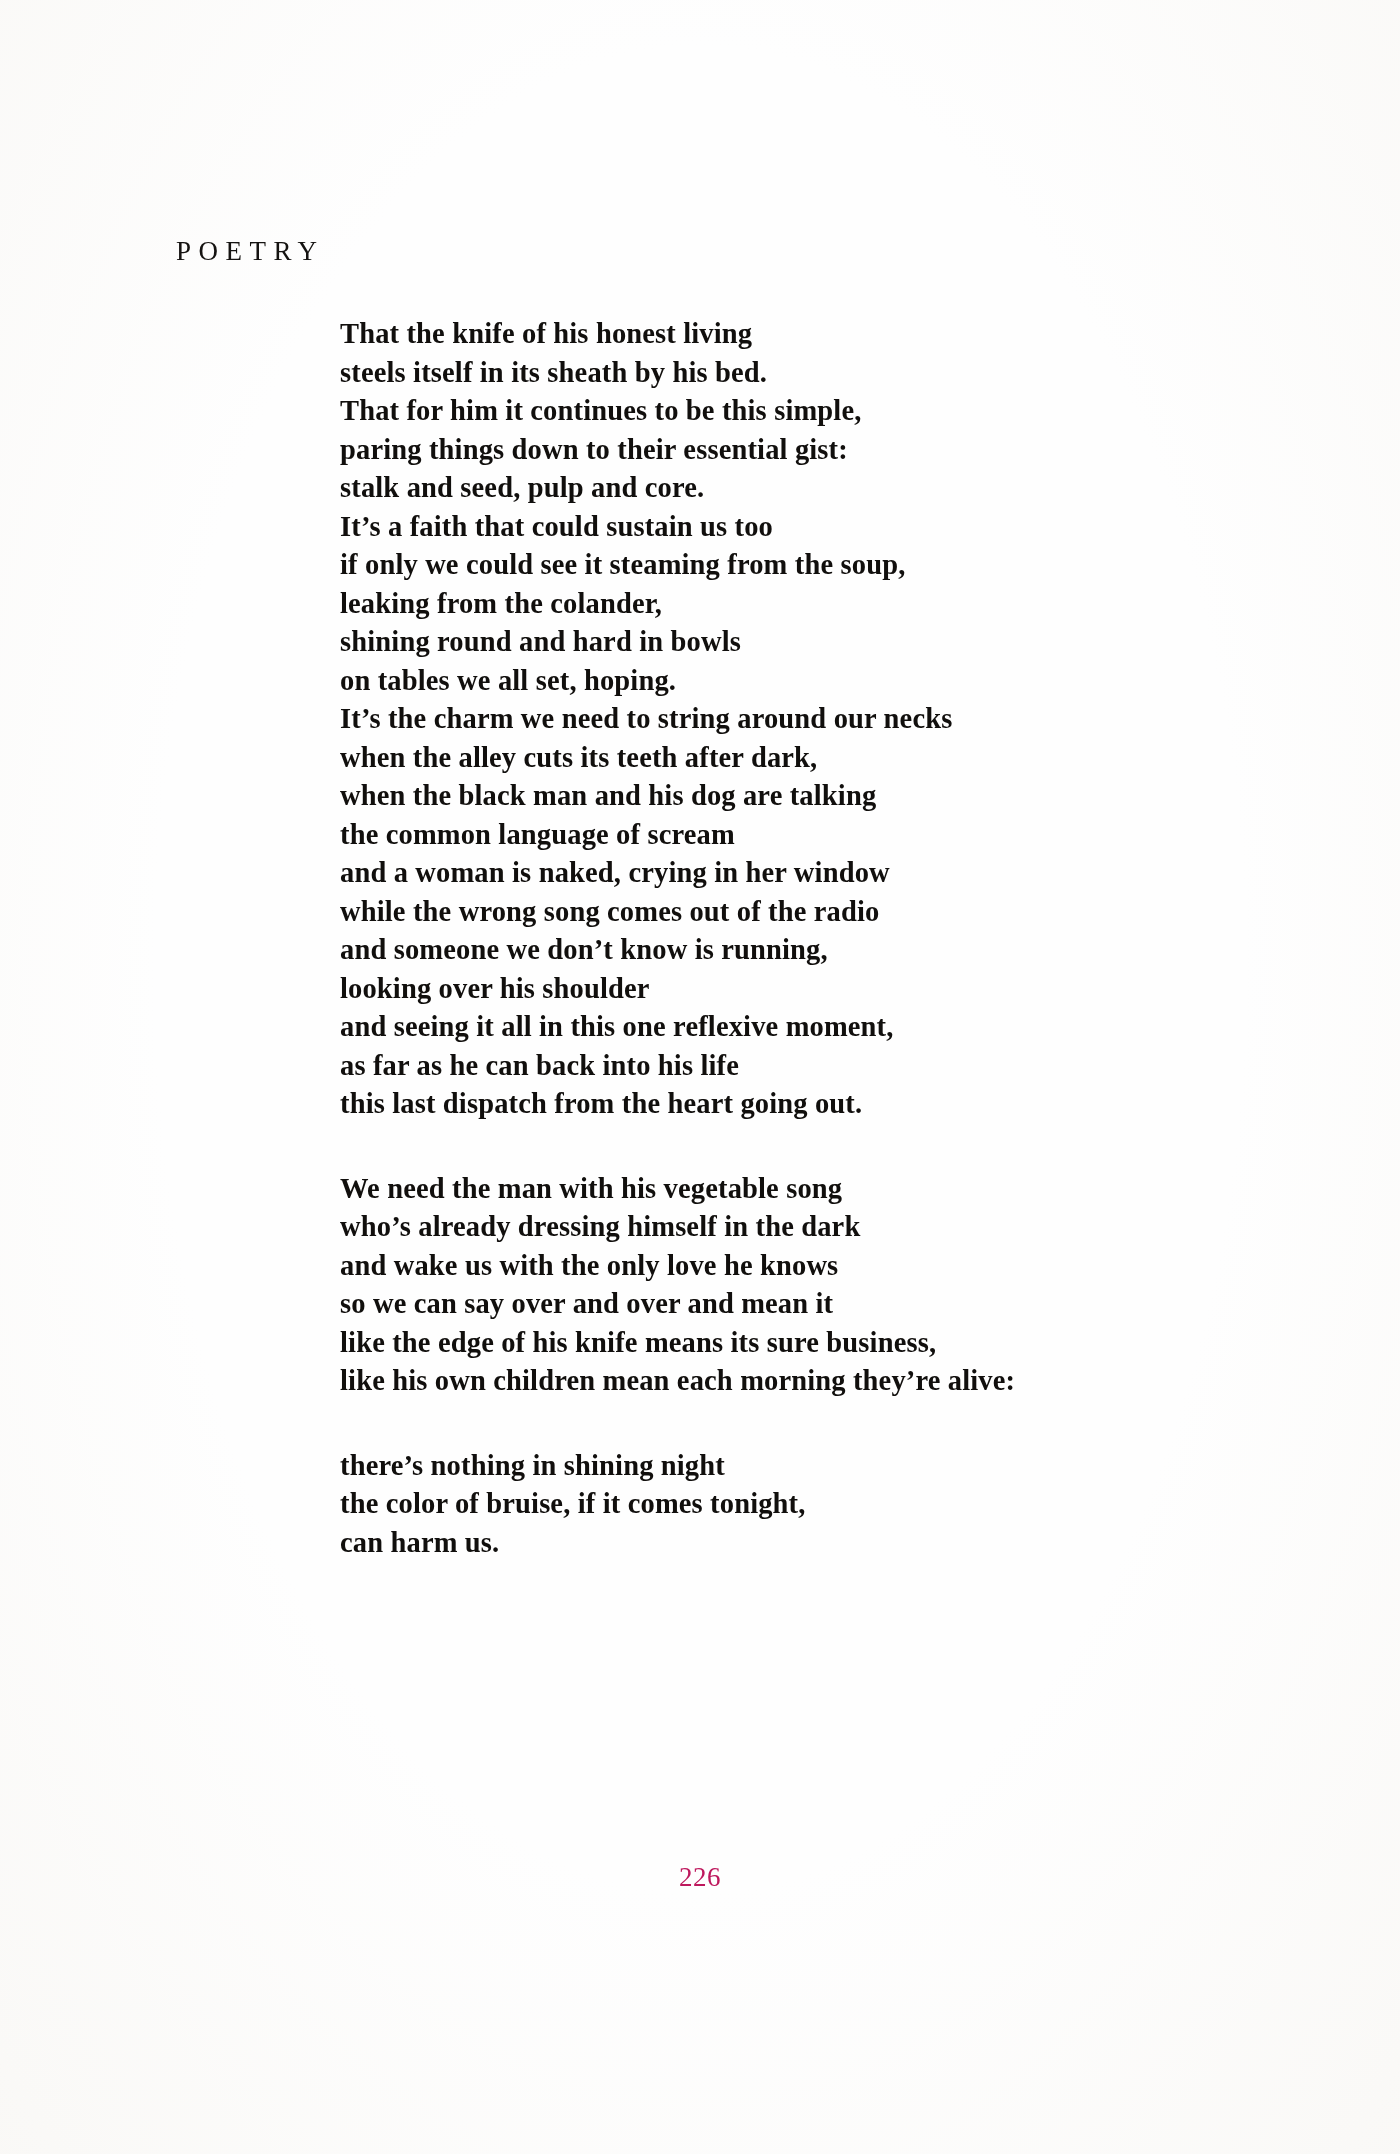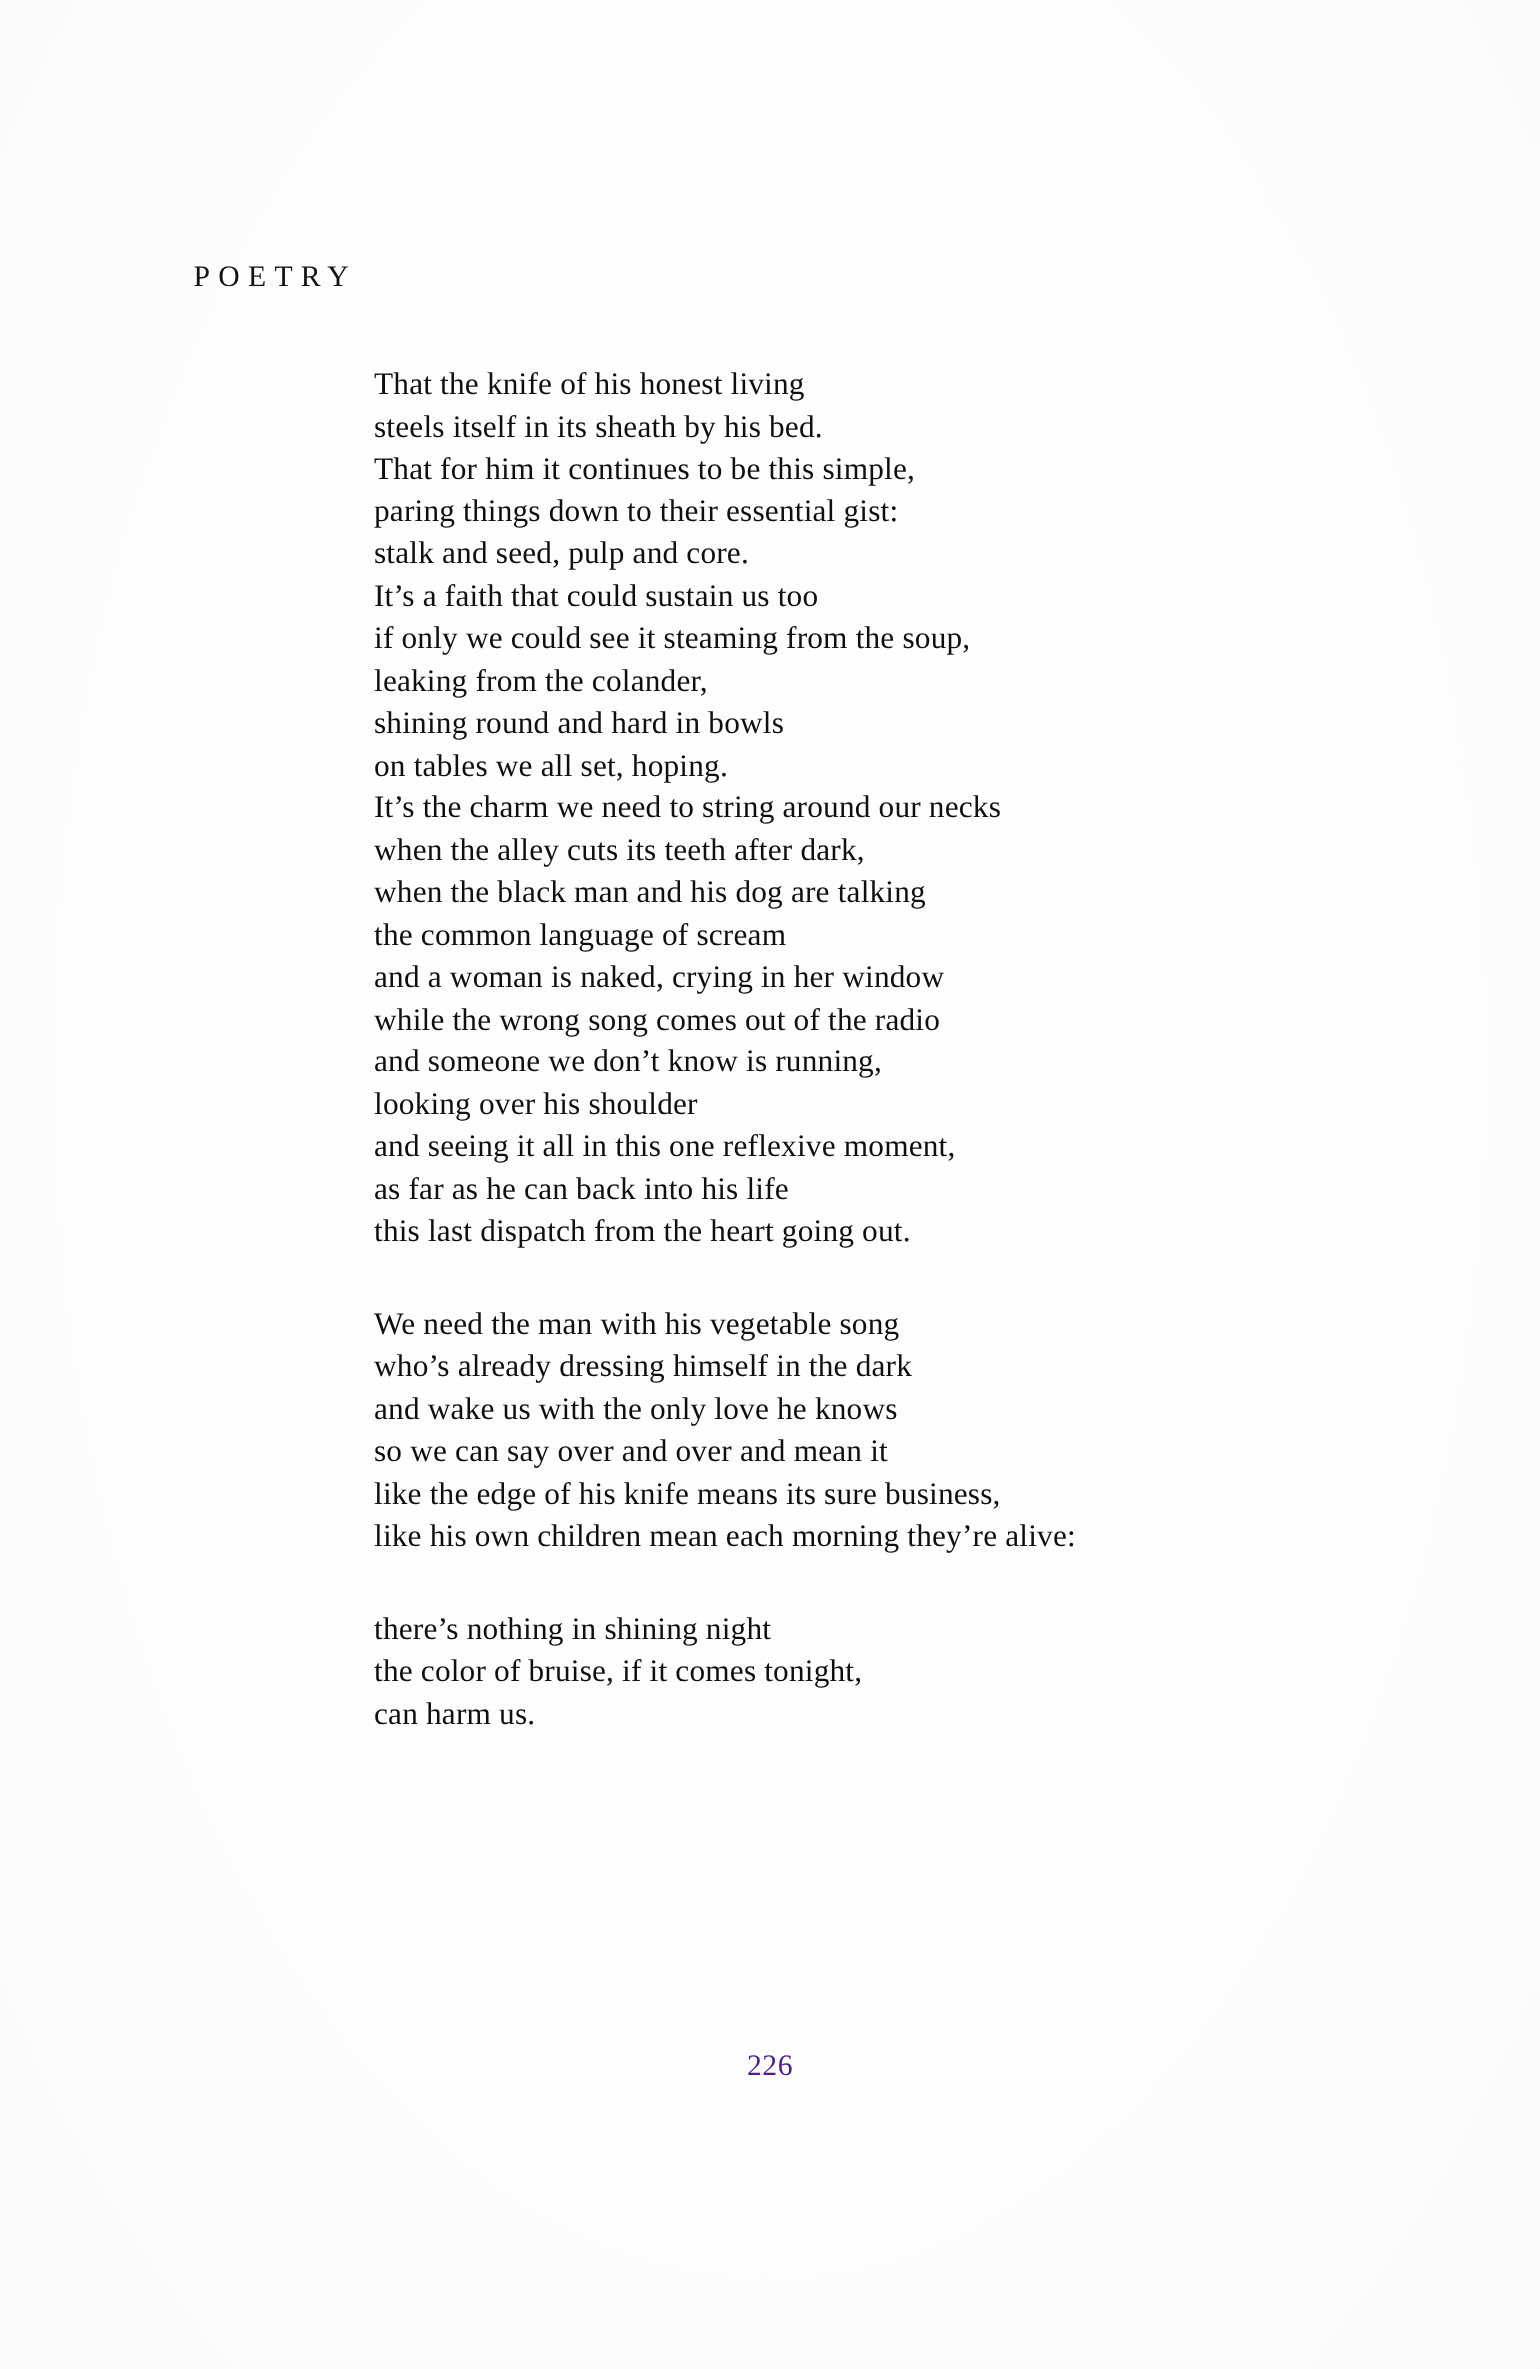--- a/index.html
+++ b/index.html
@@ -44,21 +44,22 @@
 
   
   .poem-body {
     position: absolute;
     left: 340px;
     top: 315px;
     width: 900px;
   }
 
   .stanza {
-    margin: 16px 0 46px 0;
+    margin: 0 0 46px 0;
+    font-weight: bold;
   }
   .stanza:last-child {
     margin-bottom: 0;
   }
 
   .verse-line {
     font-size: 28.5px;
     line-height: 38.5px;
     white-space: pre;
     color: #110f0d;
@@ -66,21 +67,21 @@
   }
 
   
   .folio {
     position: absolute;
     left: 0;
     right: 0;
     top: 1862px;
     text-align: center;
     font-size: 27px;
-    color: #4c1d95;
+    color: #be185d;
     letter-spacing: 0.5px;
   }
 </style>
 </head>
 <body>
 
 <div class="page">
 
   <div class="paper-tint"></div>
 

